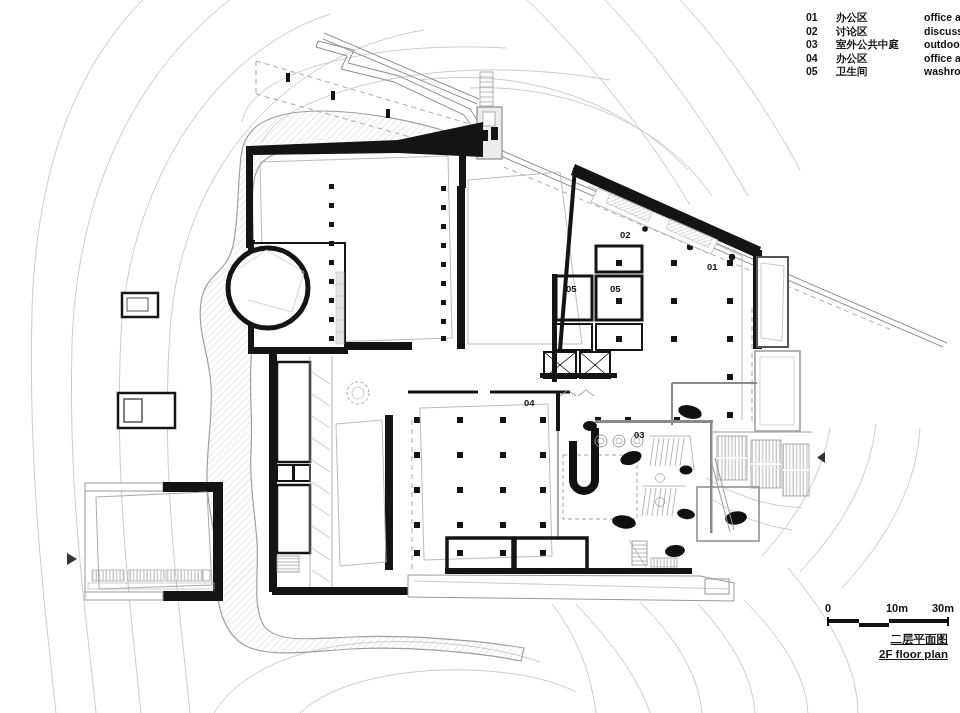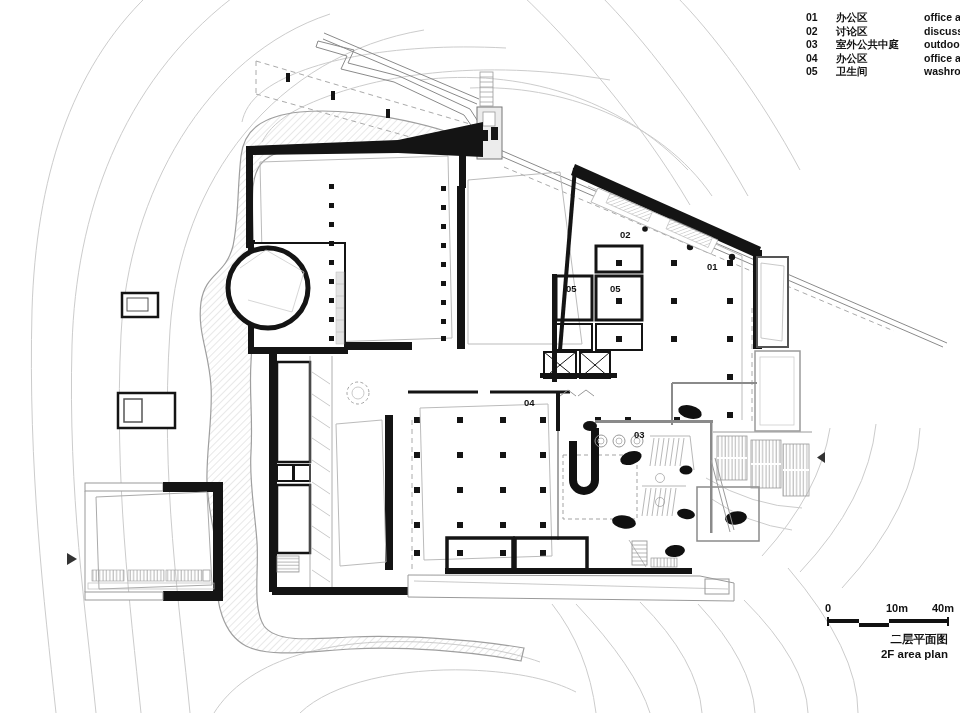--- a/index.html
+++ b/index.html
@@ -10,21 +10,21 @@
           grid-template-columns:24px 82px auto;column-gap:6px;row-gap:2.5px;
           font-size:10.5px;font-weight:700;line-height:11px;white-space:nowrap;}
   .scalebar{position:absolute;left:822px;top:602px;width:132px;font-weight:700;font-size:11px;}
   .sb-labels{position:relative;height:14px;}
   .sb-labels span{position:absolute;top:0;}
   .sb-0{left:3px;} .sb-10{left:64px;} .sb-20{left:110px;}
   .sb-bar{position:relative;height:10px;margin-top:2px;}
   .sb-seg{position:absolute;height:4px;background:#111;}
   .sb-tick{position:absolute;width:1.5px;height:9px;background:#111;top:-1px;}
   .titleblock{position:absolute;right:12px;top:632px;text-align:right;
-              font-size:11.5px;font-weight:700;line-height:15px;}
+              font-size:11.5px;font-weight:700;line-height:15px;text-decoration:underline;}
   text.rl{font-size:9.5px;font-weight:700;fill:#111;}
 </style>
 </head>
 <body>
 
 <div class="stage">
 
 <svg width="960" height="713" viewBox="0 0 960 713">
   <defs>
     <pattern id="ph" width="5" height="5" patternUnits="userSpaceOnUse" patternTransform="rotate(45)">
@@ -348,29 +348,29 @@
     <span>office area</span>
     <span>05</span>
     <span>卫生间</span>
     <span>washroom</span>
   </div>
 
   <div class="scalebar">
     <div class="sb-labels">
       <span class="sb-0">0</span>
       <span class="sb-10">10m</span>
-      <span class="sb-20">40m</span>
+      <span class="sb-20">30m</span>
     </div>
     <div class="sb-bar">
       <div class="sb-tick" style="left:5px;"></div>
       <div class="sb-seg" style="left:6px;width:31px;top:1px;"></div>
       <div class="sb-seg" style="left:37px;width:30px;top:5px;"></div>
       <div class="sb-seg" style="left:67px;width:59px;top:1px;"></div>
       <div class="sb-tick" style="left:125px;"></div>
     </div>
   </div>
 
   <div class="titleblock">
     <div>二层平面图</div>
-    <div>2F area plan</div>
+    <div>2F floor plan</div>
   </div>
 
 </div>
 
 </body></html>

